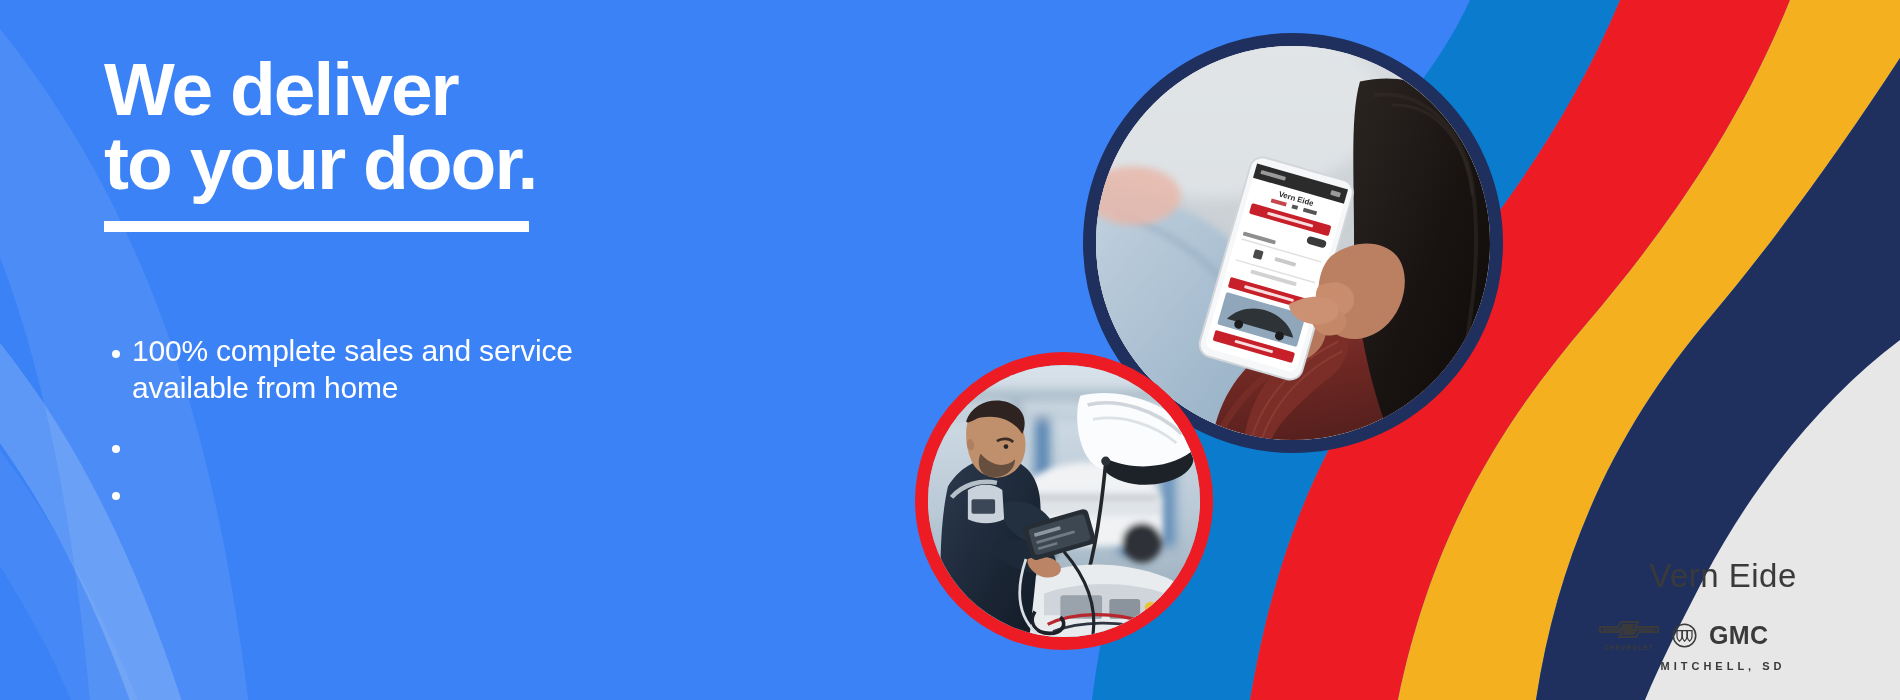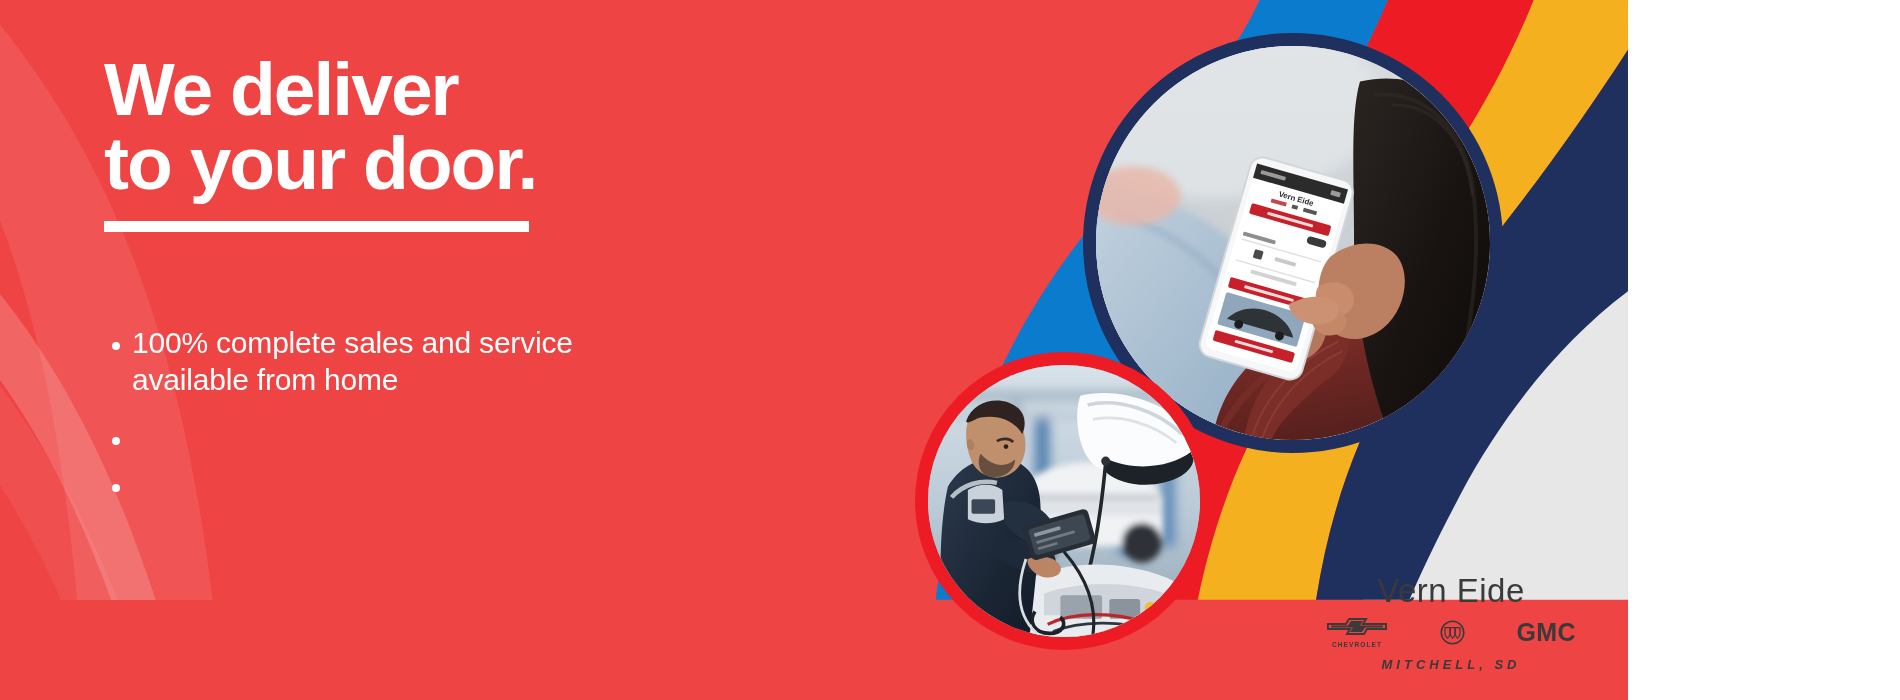--- a/index.html
+++ b/index.html
@@ -6,22 +6,22 @@
   * { margin:0; padding:0; box-sizing:border-box; }
 
   html, body {
     width:1900px; height:700px;
     overflow:hidden;
     font-family:"Liberation Sans", sans-serif;
   }
 
   #banner {
     position:relative;
-    width:1628px; height:700px;
-    background:#ef4444;
+    width:1900px; height:700px;
+    background:#3b82f6;
     overflow:hidden;
   }
 
   
   .bg-arcs { position:absolute; inset:0; pointer-events:none; }
 
   
   .copy-block {
     position:absolute;
     left:104px; top:52px;
@@ -39,21 +39,21 @@
   }
   .rule {
     margin-top:20px;
     width:425px; height:11px;
     background:#FFFFFF;
   }
 
   
   .bullets {
     position:absolute;
-    left:104px; top:325px;
+    left:104px; top:333px;
     width:660px;
     z-index:6;
   }
   .bullet-row {
     display:flex;
     align-items:flex-start;
     margin-bottom:22px;
   }
   .bullet-row:last-child { margin-bottom:0; }
   .bullet-dot {
@@ -114,46 +114,45 @@
   .logo-name {
     font-size:33px;
     font-weight:400;
     letter-spacing:0.5px;
     line-height:1;
     color:#3A3A3A;
   }
   .logo-brands {
     display:flex;
     align-items:center;
-    justify-content:space-between;
+    justify-content:flex-start;
     gap:12px;
-    margin-top:9px;
+    margin-top:27px;
   }
   .brand-chev { position:relative; text-align:center; }
   .chev-word {
     font-size:6.5px;
     letter-spacing:1.1px;
     font-weight:700;
     color:#3A3A3A;
     margin-top:1px;
   }
   .logo-gmc {
     font-size:25px;
     font-weight:700;
     letter-spacing:0.4px;
     color:#3A3A3A;
     line-height:1;
   }
   .logo-city {
     margin-top:9px;
-    font-size:13px;
+    font-size:11px;
     font-weight:700;
     letter-spacing:4.0px;
     color:#3A3A3A;
-    font-style:italic;
   }
 </style>
 </head>
 <body>
 
 <div id="banner">
 
   <svg class="bg-arcs" viewBox="0 0 1900 700" preserveAspectRatio="none">
     <path d="M -60 -40 C 140 170, 220 420, 255 760 L 95 760 C 70 430, 10 180, -150 10 Z" fill="#FFFFFF" opacity="0.085"></path>
     <path d="M -150 200 C 30 330, 130 520, 200 760 L 150 760 C 80 540, -20 370, -190 260 Z" fill="#FFFFFF" opacity="0.18"></path>

